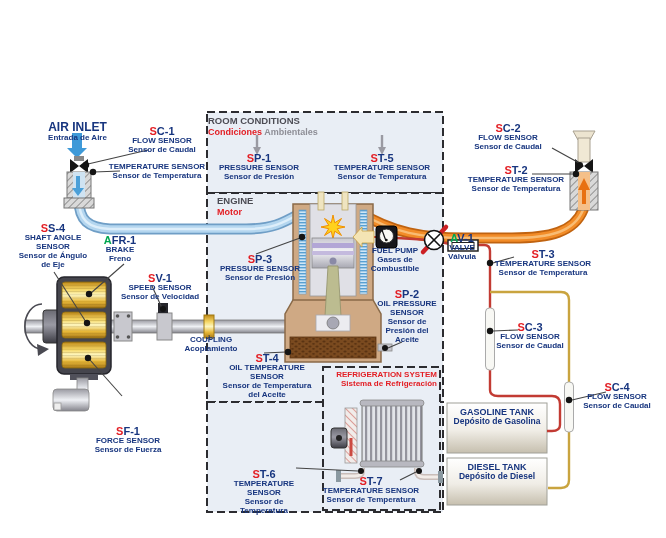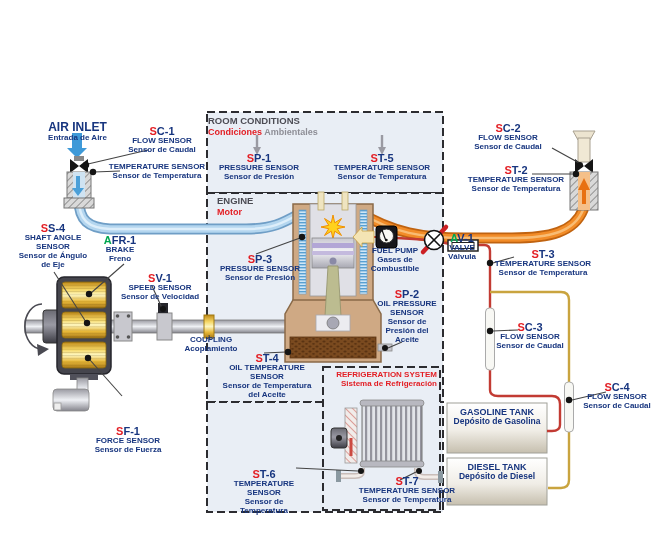--- a/index.html
+++ b/index.html
@@ -437,21 +437,21 @@
 </div>
 
 <div class="lbl" style="left:221px;top:440px;width:86px;margin-top:28px;">
   <div class="code"><span class="pfx">S</span><span>T-6</span></div>
   <div class="ln">TEMPERATURE</div>
   <div class="ln">SENSOR</div>
   <div class="ln">Sensor de</div>
   <div class="ln">Temperatura</div>
 </div>
 
-<div class="lbl" style="left:348px;top:475px;width:118px;">
+<div class="lbl" style="left:312px;top:475px;width:118px;">
   <div class="code"><span class="pfx">S</span><span>T-7</span></div>
   <div class="ln">TEMPERATURE SENSOR</div>
   <div class="ln">Sensor de Temperatura</div>
 </div>
 
 <div class="lbl" style="left:449px;top:407px;width:96px;">
   <div class="tk1">GASOLINE TANK</div>
   <div class="tk2">Depósito de Gasolina</div>
 </div>
 

